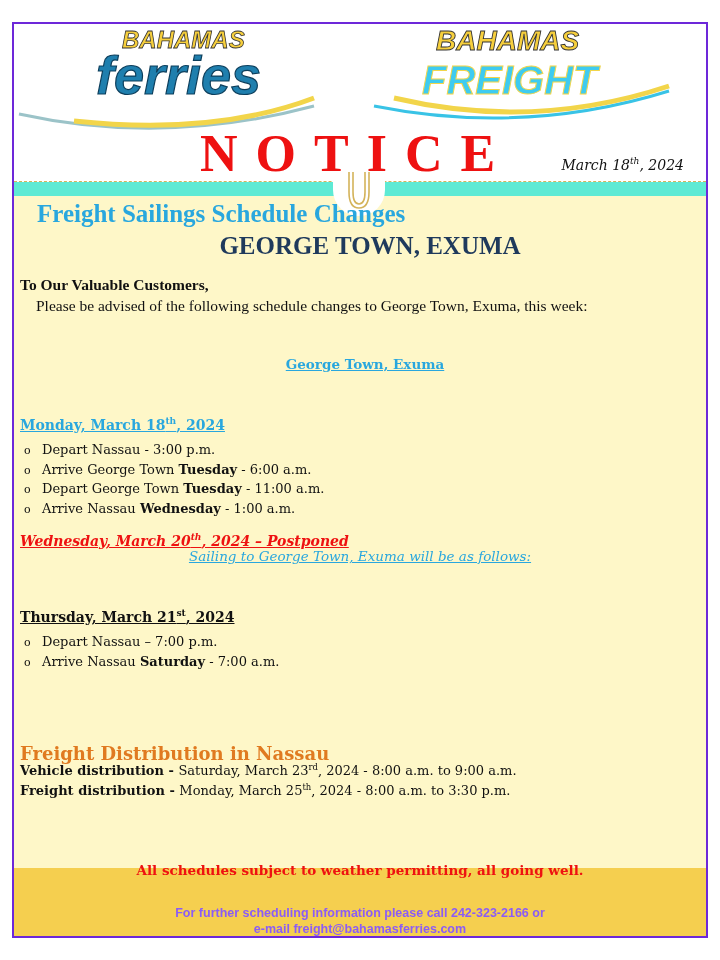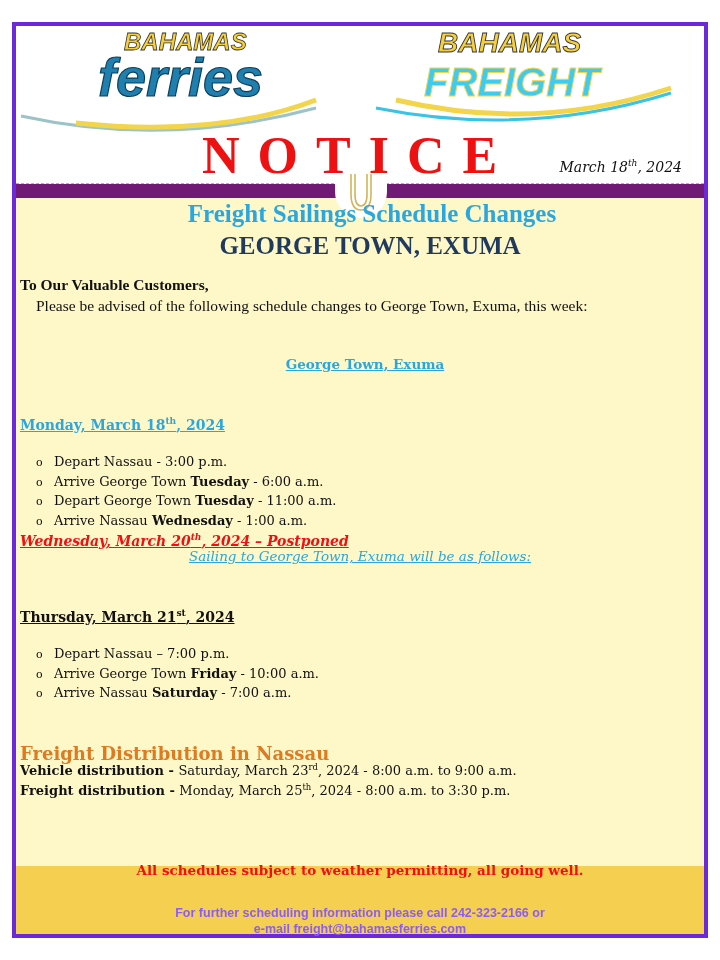--- a/index.html
+++ b/index.html
@@ -1,41 +1,41 @@
 <!DOCTYPE html>
 <html><head>
 <meta charset="utf-8">
 <style>
   html, body { margin:0; padding:0; background:#ffffff; }
   body { width:720px; height:960px; position:relative; overflow:hidden; font-family:"DejaVu Serif", serif; }
-  .page { position:absolute; left:12px; top:22px; width:696px; height:916px; border:4px solid #6d28d9; box-sizing:border-box; background:#701a75; }
+  .page { position:absolute; left:12px; top:22px; width:696px; height:916px; border:2px solid #6d28d9; box-sizing:border-box; background:#5eead4; }
   .header { position:absolute; left:0; top:0; width:100%; height:158px; background:#fff; }
   .dash { position:absolute; left:0; top:157px; width:100%; border-top:1px dashed #d4b35a; }
   .content-bg { position:absolute; left:0; top:172px; width:100%; height:680px; background:#fef7c8; }
   .footer-band { position:absolute; left:0; bottom:0; width:100%; height:68px; background:#f5cf4f; }
   .notch { position:absolute; left:319px; top:148px; width:52px; height:44px; background:#fff; border-radius:0 0 26px 26px; }
   .notch svg { position:absolute; left:0; top:0; }
 
   .logo { position:absolute; }
   .date { position:absolute; right:22px; top:133px; font-family:"DejaVu Serif", serif; font-style:italic; font-size:14px; color:#111; }
   .date sup, .sup { font-size:0.65em; vertical-align:super; line-height:0; }
   .notice { position:absolute; left:186px; top:100px; font-family:"Liberation Serif", serif; font-weight:bold; font-size:52px; color:#ee1111; letter-spacing:18px; }
 
-  .title1 { position:absolute; left:0; width:100%; top:200px; text-align:center; font-family:"Liberation Serif", serif; font-weight:bold; font-size:25px; color:#29a7de; padding-left:24px; box-sizing:border-box;}
+  .title1 { position:absolute; left:0; width:100%; top:200px; font-family:"Liberation Serif", serif; font-weight:bold; font-size:25px; color:#29a7de; padding-left:37px; box-sizing:border-box;}
   .title2 { position:absolute; left:0; width:100%; top:232px; text-align:center; font-family:"Liberation Serif", serif; font-weight:bold; font-size:25px; color:#1f3a5c; padding-left:20px; box-sizing:border-box;}
 
   .txt { position:absolute; left:8px; font-family:"DejaVu Serif", serif; font-size:13px; color:#111; white-space:nowrap; }
   .greet { top:276px; font-family:"Liberation Serif", serif; font-size:15.5px; font-weight:bold; }
   .intro { top:297px; font-family:"Liberation Serif", serif; font-size:15.5px; }
   .loc { position:absolute; left:0; width:100%; top:356px; text-align:center; font-family:"DejaVu Serif", serif; font-weight:bold; font-size:13.5px; color:#29a7de; text-decoration:underline; padding-left:10px; box-sizing:border-box; }
   .dayhead { font-weight:bold; font-size:14px; text-decoration:underline; }
   .blue { color:#29a7de; }
   .red { color:#e11; }
   .ital { font-style:italic; }
-  .list { position:absolute; left:8px; margin:16px; padding:0; list-style:none; font-family:"DejaVu Serif", serif; font-size:13px; color:#111; }
+  .list { position:absolute; left:8px; margin:4px; padding:0; list-style:none; font-family:"DejaVu Serif", serif; font-size:13px; color:#111; }
   .list li { height:19.5px; white-space:nowrap; }
   .bullet { display:inline-block; width:18px; font-size:11px; }
   .follows { position:absolute; left:0; width:100%; top:548px; text-align:center; font-family:"DejaVu Serif", serif; font-weight:normal; font-style:italic; font-size:13.5px; color:#29a7de; text-decoration:underline; }
   .dist-head { top:720px; font-weight:bold; font-size:18px; color:#e07a20; }
   .dist { font-size:13px; }
   .weather { position:absolute; left:0; width:100%; top:840px; text-align:center; font-family:"DejaVu Serif", serif; font-weight:bold; font-size:13.5px; color:#e11; }
   .foot { position:absolute; left:0; width:100%; text-align:center; font-family:"Liberation Sans", sans-serif; font-size:12.5px; color:#8b5cf6; }
   .foot1 { top:884px; font-weight:bold; }
   .foot2 { top:900px; font-weight:bold; }
 </style>
@@ -98,21 +98,20 @@
   <span>Wednesday, March 20</span><span class="sup">th</span><span>, 2024 – Postponed</span>
 </div>
 
 <div class="follows">Sailing to George Town, Exuma will be as follows:</div>
 
 <div class="txt dayhead" style="left:20px;top:609px">
   <span>Thursday, March 21</span><span class="sup">st</span><span>, 2024</span>
 </div>
 <ul class="list" style="left:20px;top:630px">
   <li><span class="bullet">o</span><span>Depart Nassau – 7:00 p.m.</span><b></b><span></span></li>
-  <li><span class="bullet">o</span><span>Arrive George Town </span><b>Friday</b><span> -  10:00 a.m.</span></li>
   <li><span class="bullet">o</span><span>Arrive Nassau </span><b>Saturday</b><span> - 7:00 a.m.</span></li>
 </ul>
 
 <div class="txt dist-head" style="left:20px;top:743px">Freight Distribution in Nassau</div>
 <div class="txt dist" style="left:20px;top:763px">
   <b>Vehicle distribution - </b><span>Saturday, March 23</span><span class="sup">rd</span><span>, 2024 - 8:00 a.m. to 9:00 a.m.</span>
 </div>
 <div class="txt dist" style="left:20px;top:783px">
   <b>Freight distribution - </b><span>Monday, March 25</span><span class="sup">th</span><span>, 2024 - 8:00 a.m. to 3:30 p.m.</span>
 </div>

